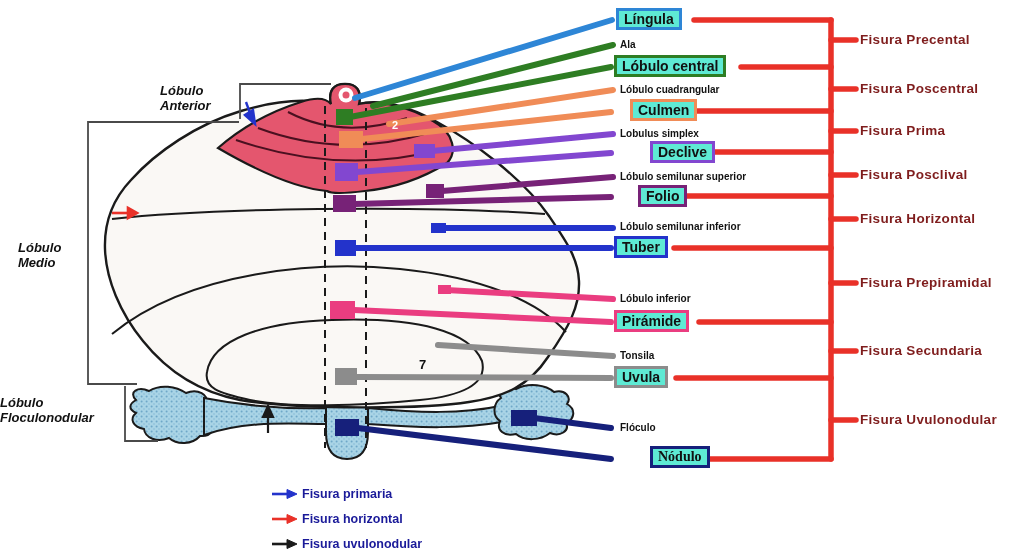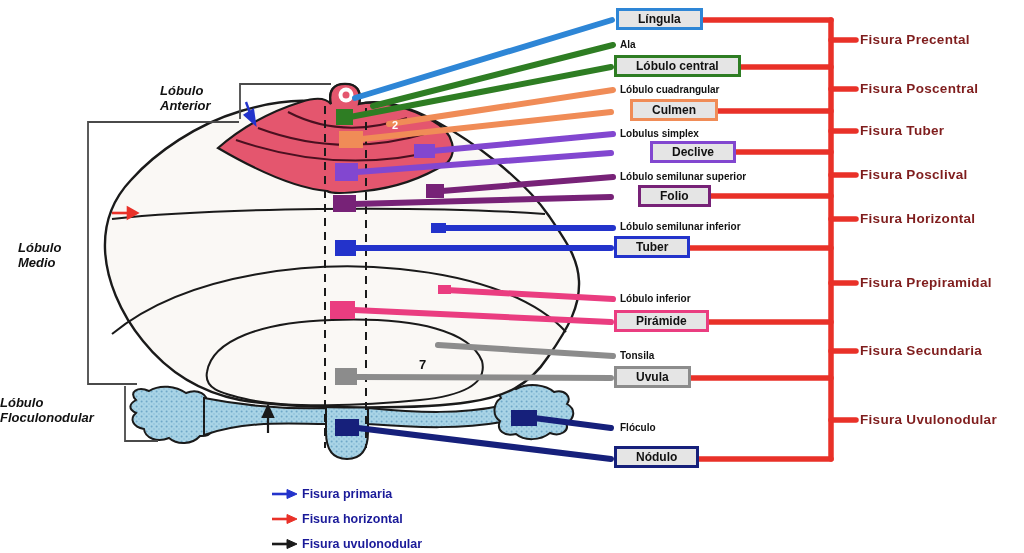--- a/index.html
+++ b/index.html
@@ -1,20 +1,20 @@
 <!DOCTYPE html>
 <html><head>
 <meta charset="utf-8">
 <style>
   html,body{margin:0;padding:0;background:#fff;}
   #stage{position:relative;width:1024px;height:553px;background:#fff;overflow:hidden;
          font-family:"Liberation Sans",sans-serif;}
   #art{position:absolute;left:0;top:0;}
   .lbl{position:absolute;font-weight:bold;font-size:10px;color:#111;white-space:nowrap;line-height:14px;}
-  .boxed{background:#e5e5e5;border:3px solid #000;padding:1px 19px;font-size:12px;}
+  .boxed{background:#5eead4;border:3px solid #000;padding:1px 5px;font-size:14px;}
   .lobe{position:absolute;font-weight:bold;font-style:italic;font-size:13px;color:#111;
         text-align:left;line-height:14.5px;white-space:nowrap;}
   .fis{position:absolute;font-weight:bold;font-size:13.5px;color:#7f1d1d;letter-spacing:.3px;white-space:nowrap;}
   .leg{position:absolute;font-weight:bold;font-size:12.5px;color:#1a1a99;white-space:nowrap;}
   .num{position:absolute;font-weight:bold;}
   
   .b-lingula{border-color:#2e86d6;}
   .b-central{border-color:#2e7d23;}
   .b-culmen{border-color:#f08c57;}
   .b-declive{border-color:#8247d0;}
@@ -195,25 +195,25 @@
   <div class="lbl boxed b-declive" style="left:614px;top:141px;margin-left:36px;">Declive</div>
   <div class="lbl" style="left:620px;top:170px;">Lóbulo semilunar superior</div>
   <div class="lbl boxed b-folio" style="left:614px;top:185px;margin-left:24px;">Folio</div>
   <div class="lbl" style="left:620px;top:220px;">Lóbulo semilunar inferior</div>
   <div class="lbl boxed b-tuber" style="left:614px;top:236px;">Tuber</div>
   <div class="lbl" style="left:620px;top:292px;">Lóbulo inferior</div>
   <div class="lbl boxed b-piramide" style="left:614px;top:310px;">Pirámide</div>
   <div class="lbl" style="left:620px;top:349px;">Tonsila</div>
   <div class="lbl boxed b-uvula" style="left:614px;top:366px;">Uvula</div>
   <div class="lbl" style="left:620px;top:421px;">Flóculo</div>
-  <div class="lbl boxed b-nodulo" style="left:614px;top:446px;">Nódulo</div>
+  <div class="lbl boxed b-nodulo" style="left:650px;top:446px;font-family:Liberation Serif, serif;">Nódulo</div>
 
   <div class="fis" style="left:860px;top:32px;">Fisura Precental</div>
   <div class="fis" style="left:860px;top:81px;">Fisura Poscentral</div>
-  <div class="fis" style="left:860px;top:123px;">Fisura Tuber</div>
+  <div class="fis" style="left:860px;top:123px;">Fisura Prima</div>
   <div class="fis" style="left:860px;top:167px;">Fisura Posclival</div>
   <div class="fis" style="left:860px;top:211px;">Fisura Horizontal</div>
   <div class="fis" style="left:860px;top:275px;">Fisura Prepiramidal</div>
   <div class="fis" style="left:860px;top:343px;">Fisura Secundaria</div>
   <div class="fis" style="left:860px;top:412px;">Fisura Uvulonodular</div>
 
   <div class="leg" style="left:302px;top:487px;">Fisura primaria</div>
   <div class="leg" style="left:302px;top:512px;">Fisura horizontal</div>
   <div class="leg" style="left:302px;top:537px;">Fisura uvulonodular</div>
 

